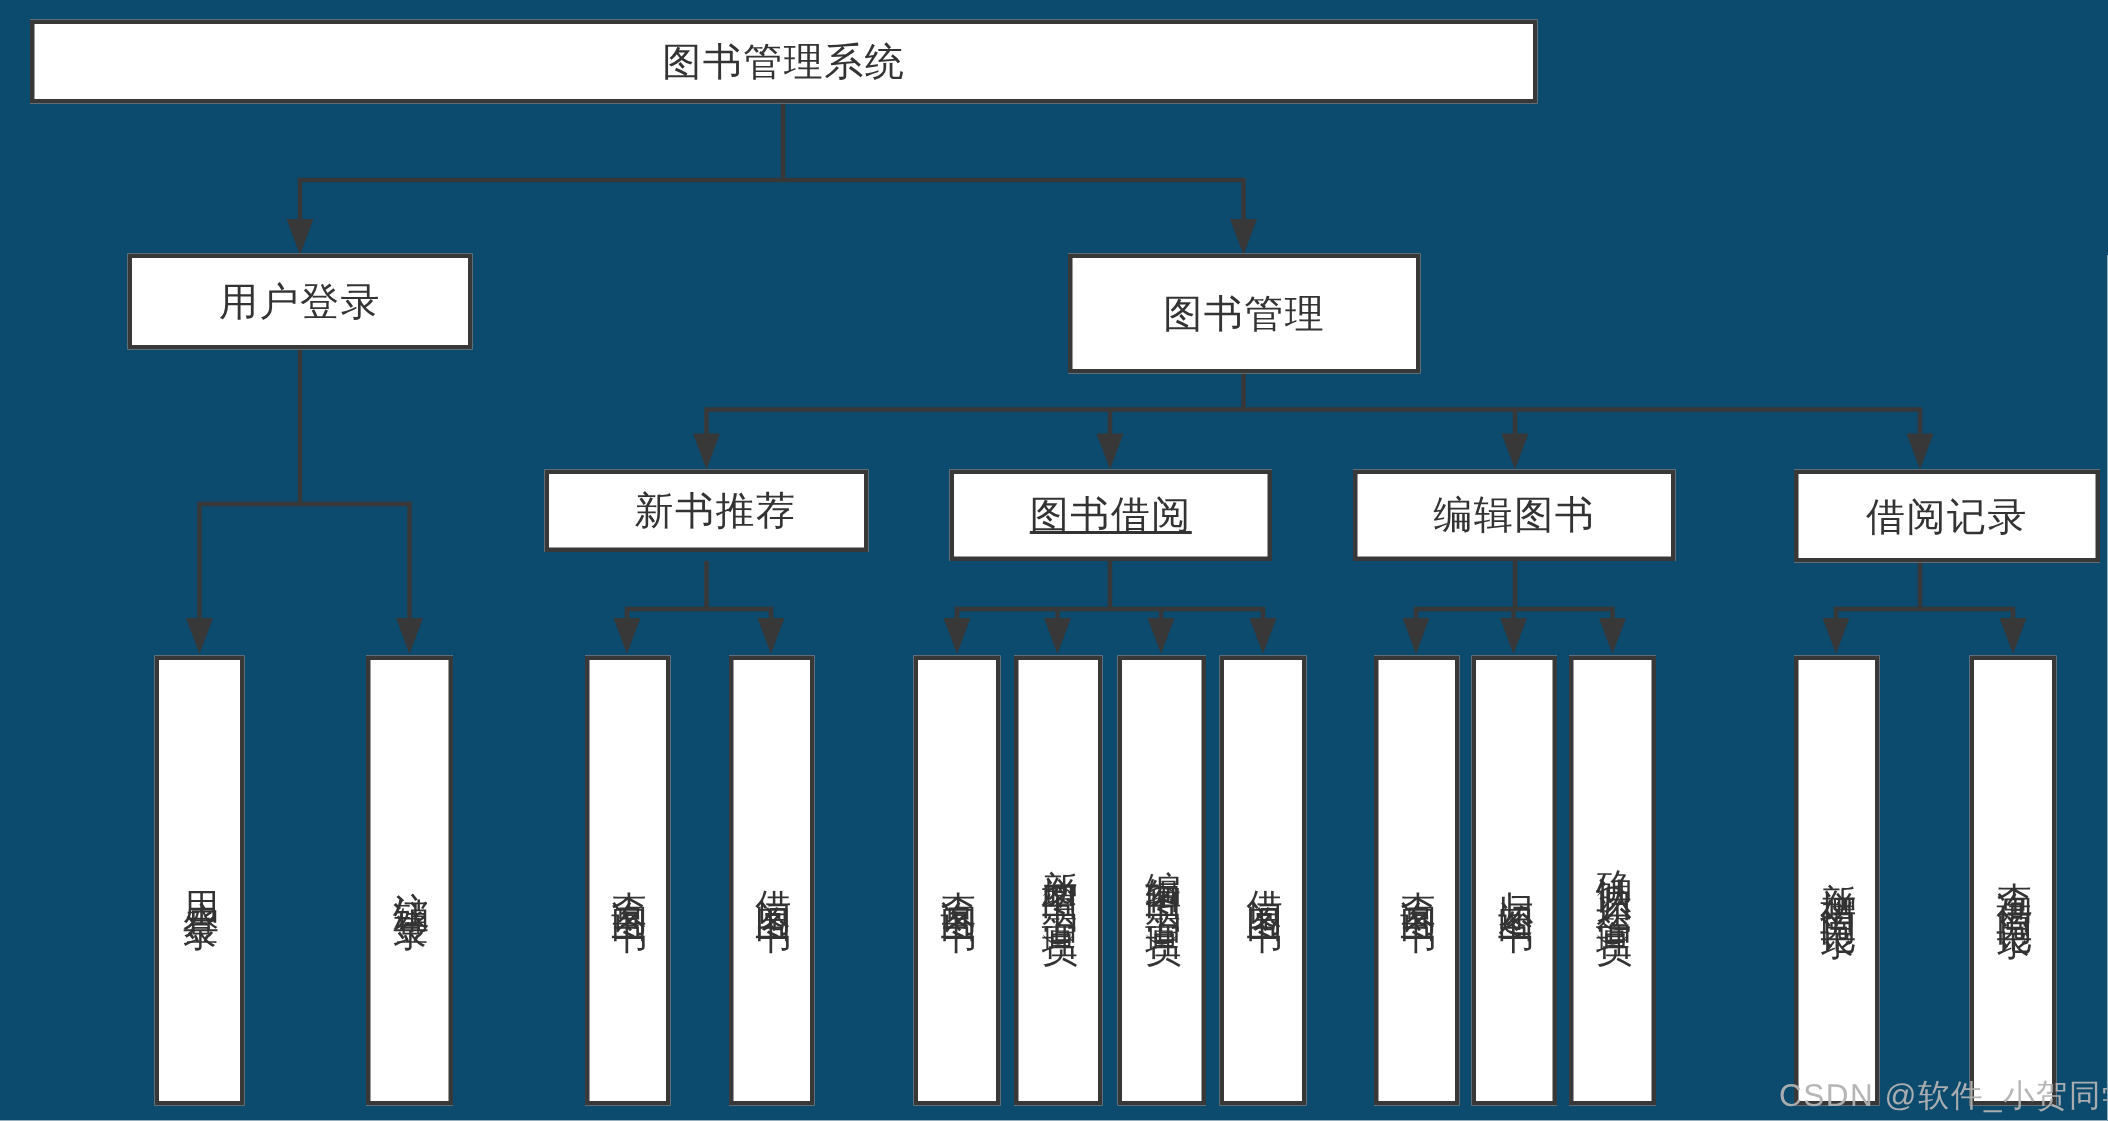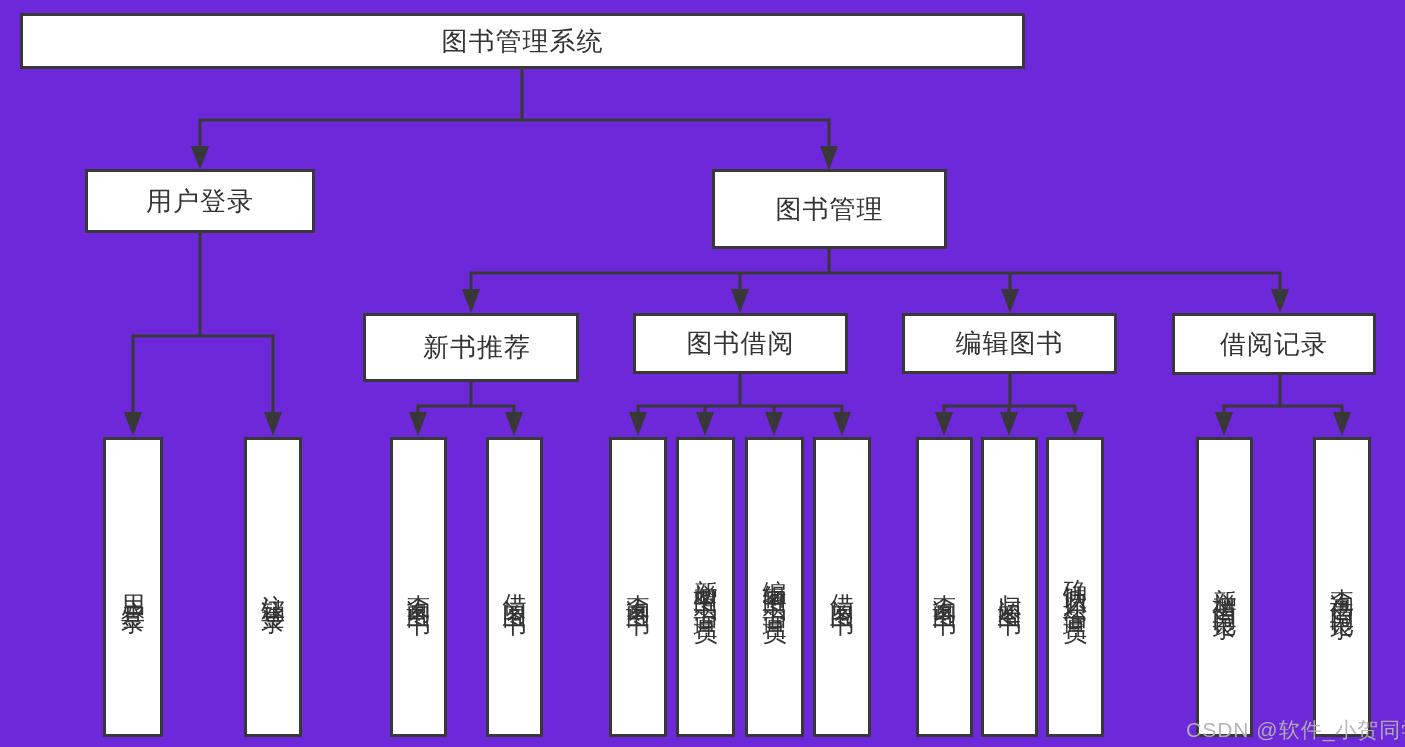--- a/index.html
+++ b/index.html
@@ -5,21 +5,21 @@
   html, body {
     margin: 0;
     padding: 0;
     background: #ffffff;
     font-family: "Liberation Sans", sans-serif;
   }
   #canvas {
     position: relative;
     width: 1405px;
     height: 747px;
-    background: #6d28d9;
+    background: #0c4a6e;
     overflow: hidden;
   }
   #edges {
     position: absolute;
     left: 0;
     top: 0;
     z-index: 1;
   }
   .box {
     position: absolute;
@@ -42,24 +42,24 @@
     text-orientation: mixed;
     font-size: 24px;
     letter-spacing: 6px;
     line-height: 1;
     white-space: nowrap;
   }
   
   .n-root  { left: 20px;   top: 13px;  width: 1005px; height: 56px; }
   .n-login { left: 85px;   top: 169px; width: 230px;  height: 64px; }
   .n-mgmt  { left: 712px;  top: 169px; width: 235px;  height: 80px; }
-  .n-l3a   { left: 363px;  top: 313px; width: 216px;  height: 69px; padding-left: 12px; }
-  .n-l3b   { left: 633px;  top: 313px; width: 215px;  height: 61px; }
+  .n-l3a   { left: 363px;  top: 313px; width: 216px;  height: 55px; padding-left: 12px; }
+  .n-l3b   { left: 633px;  top: 313px; width: 215px;  height: 61px; text-decoration: underline; }
   .n-l3c   { left: 902px;  top: 313px; width: 215px;  height: 61px; }
-  .n-l3d   { left: 1172px; top: 313px; width: 204px;  height: 62px; }
+  .n-l3d   { left: 1196px; top: 313px; width: 204px;  height: 62px; }
   .leaf    { top: 437px; height: 300px; }
   .lf1  { left: 103px;  width: 60px; }
   .lf2  { left: 244px;  width: 58px; }
   .lf3  { left: 390px;  width: 57px; }
   .lf4  { left: 486px;  width: 57px; }
   .lf5  { left: 609px;  width: 58px; }
   .lf6  { left: 676px;  width: 59px; }
   .lf7  { left: 745px;  width: 59px; }
   .lf8  { left: 813px;  width: 58px; }
   .lf9  { left: 916px;  width: 57px; }

